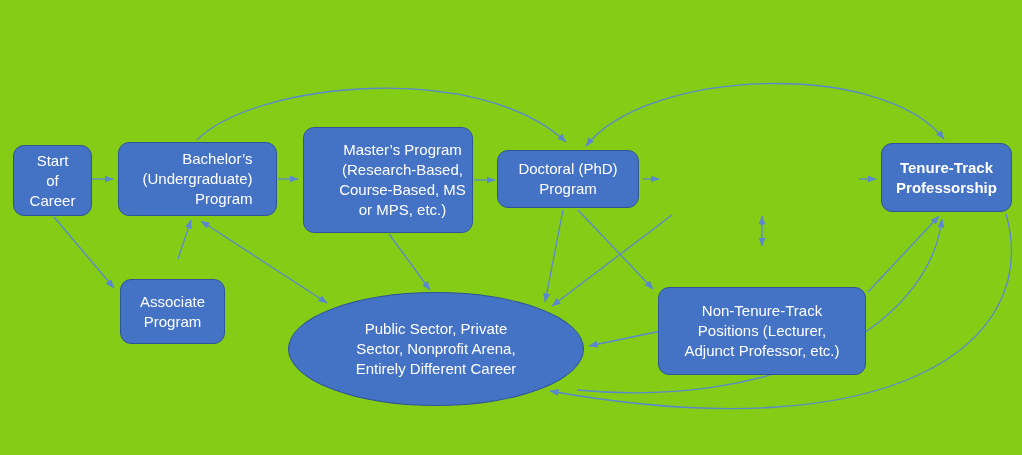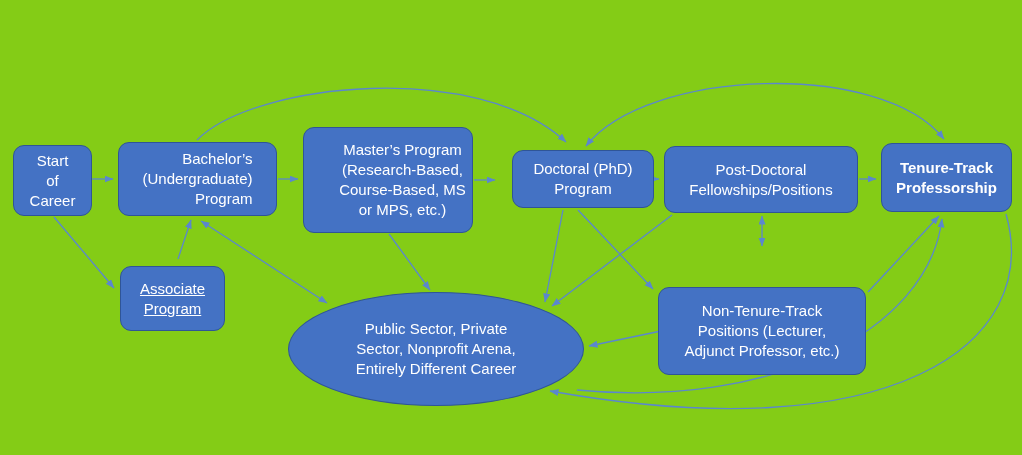--- a/index.html
+++ b/index.html
@@ -22,23 +22,23 @@
     text-align:center;
     font-size:15px;line-height:20px;
     box-sizing:border-box;
     border-radius:11px;
   }
   .node-label{white-space:pre-line;}
   .ellipse{border-radius:50%;}
   
   #n-start     {left:13px;  top:145px; width:79px;  height:71px;}
   #n-bachelors {left:118px; top:142px; width:159px; height:74px;text-align:right;}
-  #n-associate {left:120px; top:266px; width:105px; height:65px;text-decoration:underline;}
+  #n-associate {left:120px; top:279px; width:105px; height:65px;}
   #n-masters   {left:303px; top:127px; width:170px; height:106px;padding-left:29px;}
-  #n-doctoral  {left:512px; top:150px; width:142px; height:58px;}
+  #n-doctoral  {left:497px; top:150px; width:142px; height:58px;}
   #n-postdoc   {left:664px; top:146px; width:194px; height:67px;}
   #n-tenure    {left:881px; top:143px; width:131px; height:69px;font-weight:bold;}
   #n-nontenure {left:658px; top:251px; width:208px; height:88px;margin-top:36px;}
   #n-outside   {left:288px; top:292px; width:296px; height:114px;}
 </style>
 </head>
 <body>
 
 <div id="flowchart-canvas">
 
@@ -94,24 +94,20 @@
 (Research-Based,
 Course-Based, MS
 or MPS, etc.)</span>
   </div>
 
   <div class="node" id="n-doctoral">
     <span class="node-label">Doctoral (PhD)
 Program</span>
   </div>
 
-  <div class="node" id="n-postdoc">
-    <span class="node-label">Post-Doctoral
-Fellowships/Positions</span>
-  </div>
 
   <div class="node" id="n-tenure">
     <span class="node-label">Tenure-Track
 Professorship</span>
   </div>
 
   <div class="node" id="n-nontenure">
     <span class="node-label">Non-Tenure-Track
 Positions (Lecturer,
 Adjunct Professor, etc.)</span>

